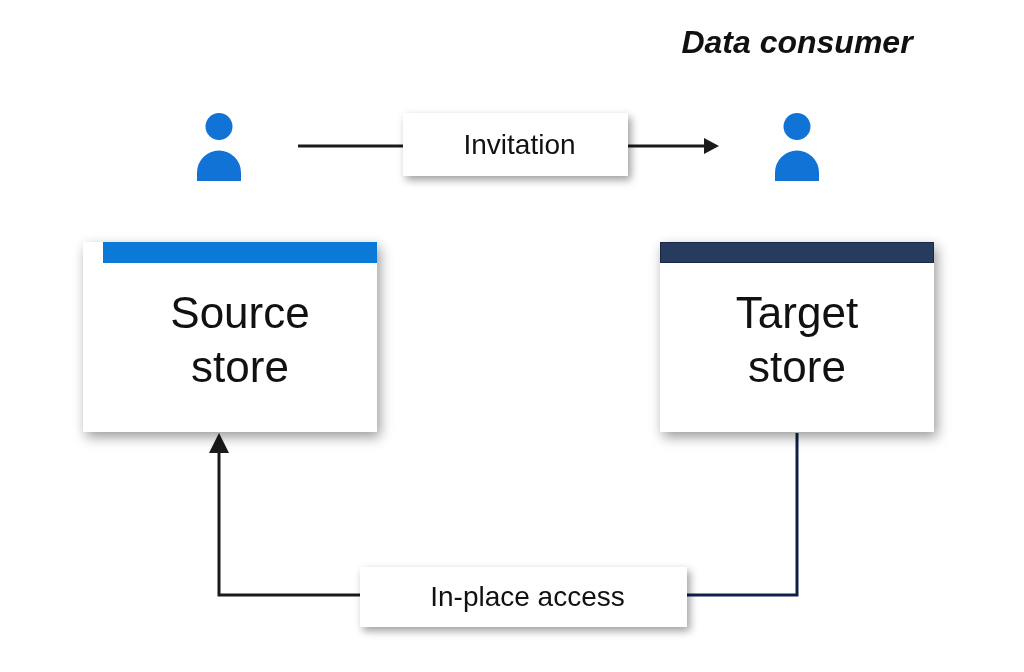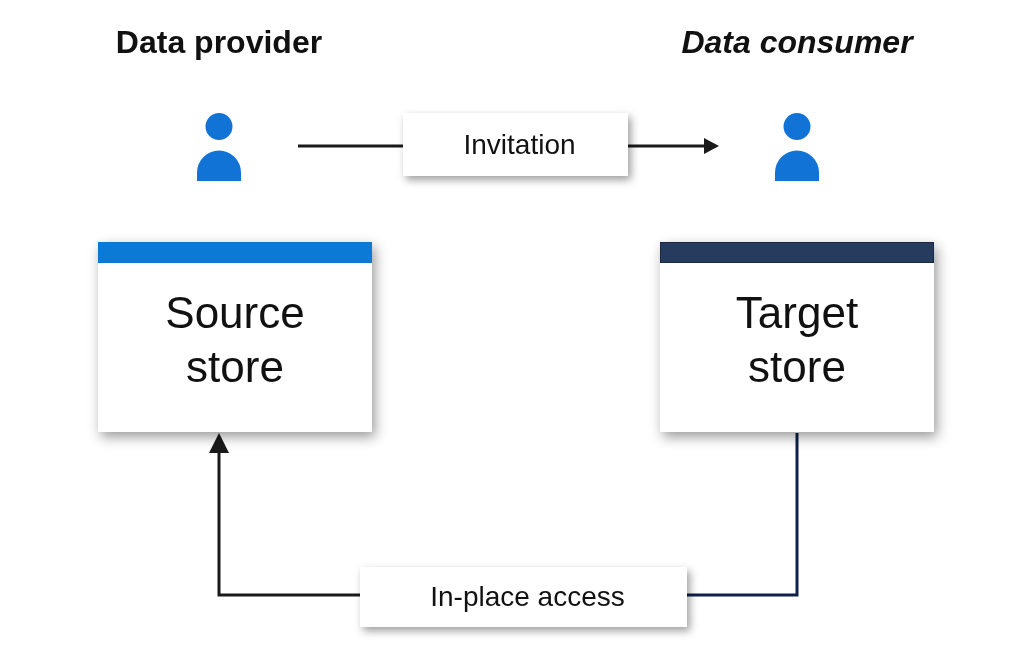--- a/index.html
+++ b/index.html
@@ -60,21 +60,21 @@
   .store {
     position: absolute;
     top: 242px;
     width: 274px;
     height: 190px;
     background: #ffffff;
     box-shadow: 3px 5px 12px rgba(0,0,0,0.40);
     display: flex;
     flex-direction: column;
   }
-  .store.source { left: 98px; }
+  .store.source { left: 83px; padding-left: 20px; }
   .store.target { left: 660px; }
   .store-header {
     height: 21px;
     flex: none;
     box-sizing: border-box;
   }
   .store.target .store-header { border: 1px solid rgba(10,20,40,0.45); }
   .store-body {
     flex: 1;
     display: flex;
@@ -98,21 +98,20 @@
     <line x1="298" y1="146" x2="403" y2="146" stroke-width="3" stroke="#1a1a1a"></line>
     <line x1="620" y1="146" x2="705" y2="146" stroke-width="3" stroke="#1a1a1a"></line>
     <polygon points="719,146 704,138 704,154" fill="#1a1a1a"></polygon>
 
     <polyline points="797,433 797,595 480,595" fill="none" stroke-width="3" stroke="#0e2149"></polyline>
 
     <polyline points="520,595 219,595 219,451" fill="none" stroke-width="3" stroke="#1a1a1a"></polyline>
     <polygon points="219,433 209,453 229,453" fill="#1a1a1a"></polygon>
   </svg>
 
-  <div class="col-title provider">Data provider</div>
   <div class="col-title consumer">Data consumer</div>
 
   <svg class="person provider" viewBox="0 0 46 70">
     <g fill="#1173d6">
       <circle cx="23" cy="14.5" r="13.5"></circle>
       <path d="M1 69 L1 60.5 A22 22 0 0 1 45 60.5 L45 69 Z"></path>
     </g>
   </svg>
   <svg class="person consumer" viewBox="0 0 46 70">
     <g fill="#1173d6">

